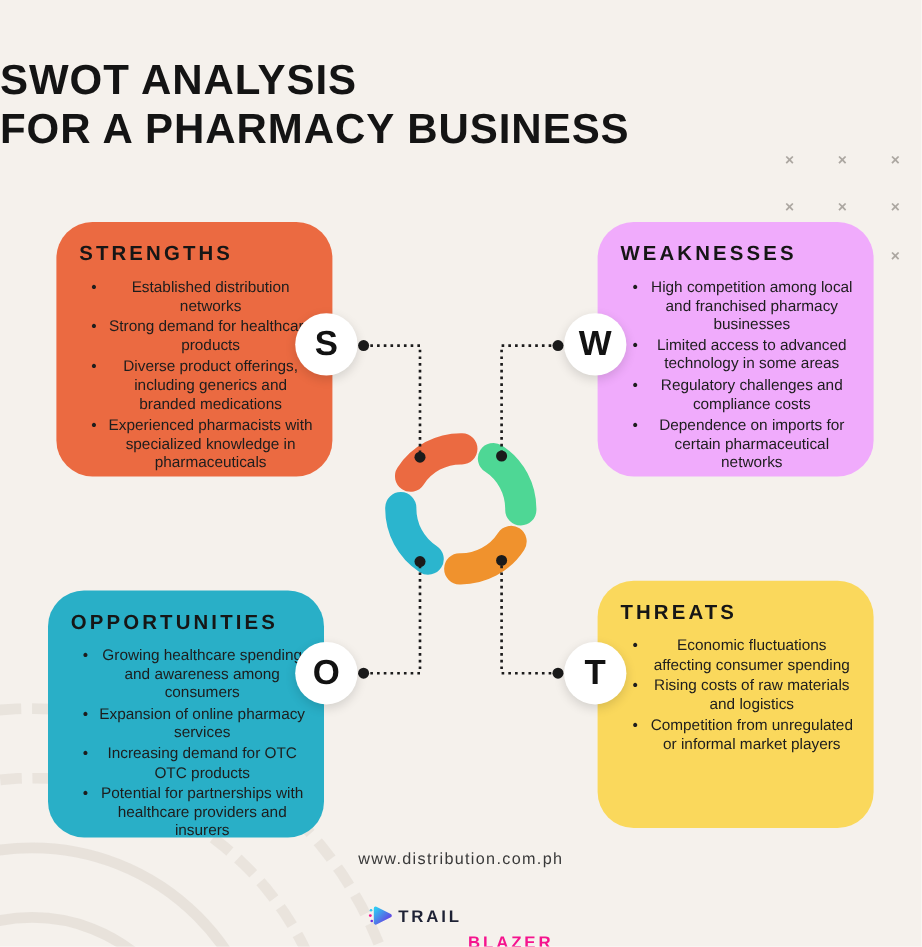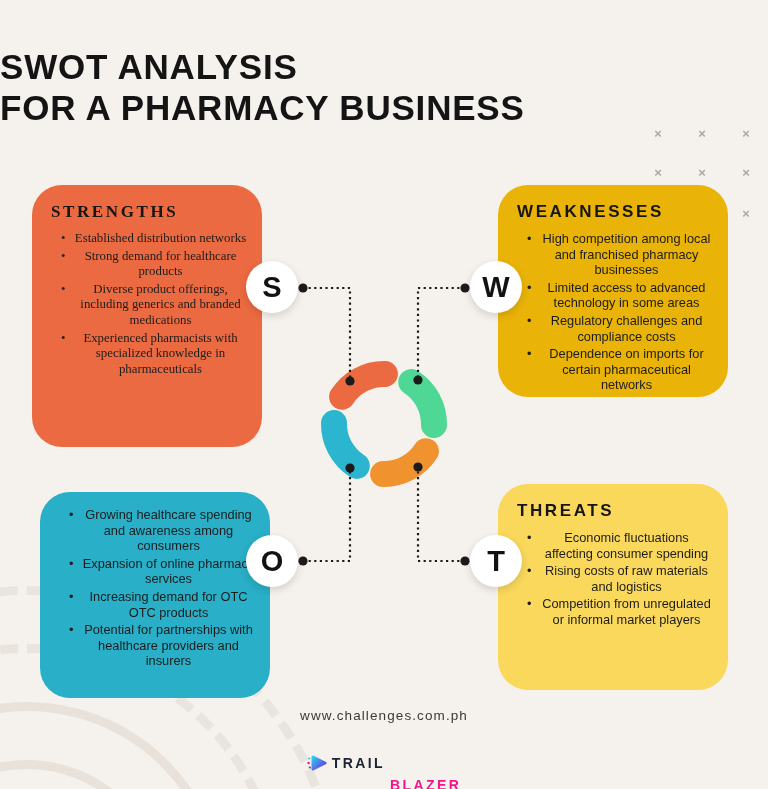--- a/index.html
+++ b/index.html
@@ -17,21 +17,21 @@
          transform:translate(-50%,-50%); line-height:1;}
   
   .title{position:absolute; left:0; top:46px; width:768px; text-align:left; z-index:2;}
   .title .line{font-size:35px; font-weight:800; letter-spacing:.8px; line-height:1.18; color:#141414;}
   
   .qbox{position:absolute; border-radius:30px; padding:15px 15px 0 17px; box-sizing:border-box; z-index:2;}
   .qbox h2{margin:2px 0 9px 2px; font-size:17px; font-weight:700; letter-spacing:2.6px; color:#161616;}
   .qbox ul{list-style:none; margin:0 0 0 12px; padding:0;text-align:center;}
   .qbox li{position:relative; padding-left:13px; font-size:12.8px; line-height:1.22; margin-bottom:2px; color:#1d1d1d;}
   .qbox li::before{content:"•"; position:absolute; left:0; top:0; font-size:12.8px;}
-  #box-strengths{left:32px; top:185px; width:230px; height:262px;font-family:Liberation Serif, serif;}
+  #box-strengths{left:47px; top:185px; width:230px; height:212px;}
   #box-weaknesses{left:498px; top:185px; width:230px; height:212px;}
   #box-opportunities{left:40px; top:492px; width:230px; height:206px;}
   #box-threats{left:498px; top:484px; width:230px; height:206px;}
   
   .letter-circle{position:absolute; width:52px; height:52px; border-radius:50%; background:#FFFFFF;
      box-shadow:0 3px 9px rgba(0,0,0,.14); display:flex; align-items:center; justify-content:center; z-index:3;}
   .letter-circle span{font-size:29px; font-weight:700; color:#121212;}
   #circle-s{left:246px; top:261px;}
   #circle-w{left:470px; top:261px;}
   #circle-o{left:246px; top:535px;}
@@ -101,31 +101,32 @@
   <div class="qbox" id="box-strengths" style="background: rgb(235, 106, 65);">
     <h2>STRENGTHS</h2>
     <ul>
       <li>Established distribution networks</li>
       <li>Strong demand for healthcare products</li>
       <li>Diverse product offerings, including generics and branded medications</li>
       <li>Experienced pharmacists with specialized knowledge in pharmaceuticals</li>
     </ul>
   </div>
 
-  <div class="qbox" id="box-weaknesses" style="background: #eab308;">
+  <div class="qbox" id="box-weaknesses" style="background: #f0abfc;">
     <h2>WEAKNESSES</h2>
     <ul>
       <li>High competition among local and franchised pharmacy businesses</li>
       <li>Limited access to advanced technology in some areas</li>
       <li>Regulatory challenges and compliance costs</li>
       <li>Dependence on imports for certain pharmaceutical networks</li>
     </ul>
   </div>
 
   <div class="qbox" id="box-opportunities" style="background: rgb(41, 175, 199);">
+    <h2>OPPORTUNITIES</h2>
     <ul>
       <li>Growing healthcare spending and awareness among consumers</li>
       <li>Expansion of online pharmacy services</li>
       <li>Increasing demand for OTC OTC products</li>
       <li>Potential for partnerships with healthcare providers and insurers</li>
     </ul>
   </div>
 
   <div class="qbox" id="box-threats" style="background: rgb(250, 216, 92);">
     <h2>THREATS</h2>
@@ -142,21 +143,21 @@
   <div class="letter-circle" id="circle-w">
     <span>W</span>
   </div>
   <div class="letter-circle" id="circle-o">
     <span>O</span>
   </div>
   <div class="letter-circle" id="circle-t">
     <span>T</span>
   </div>
 
-  <div class="site-url">www.challenges.com.ph</div>
+  <div class="site-url">www.distribution.com.ph</div>
   <div class="brand">
     <svg width="20" height="18" viewBox="0 0 20 18">
       <defs>
         <linearGradient id="lgrad" x1="0" y1="0" x2="1" y2="1">
           <stop offset="0" stop-color="#2FC9F2"></stop>
           <stop offset="1" stop-color="#6D2FE0"></stop>
         </linearGradient>
       </defs>
       <circle cx="2.2" cy="4.5" r="1.1" fill="#2FC9F2"></circle>
       <circle cx="1.6" cy="9" r="1.2" fill="#F5148E"></circle>

